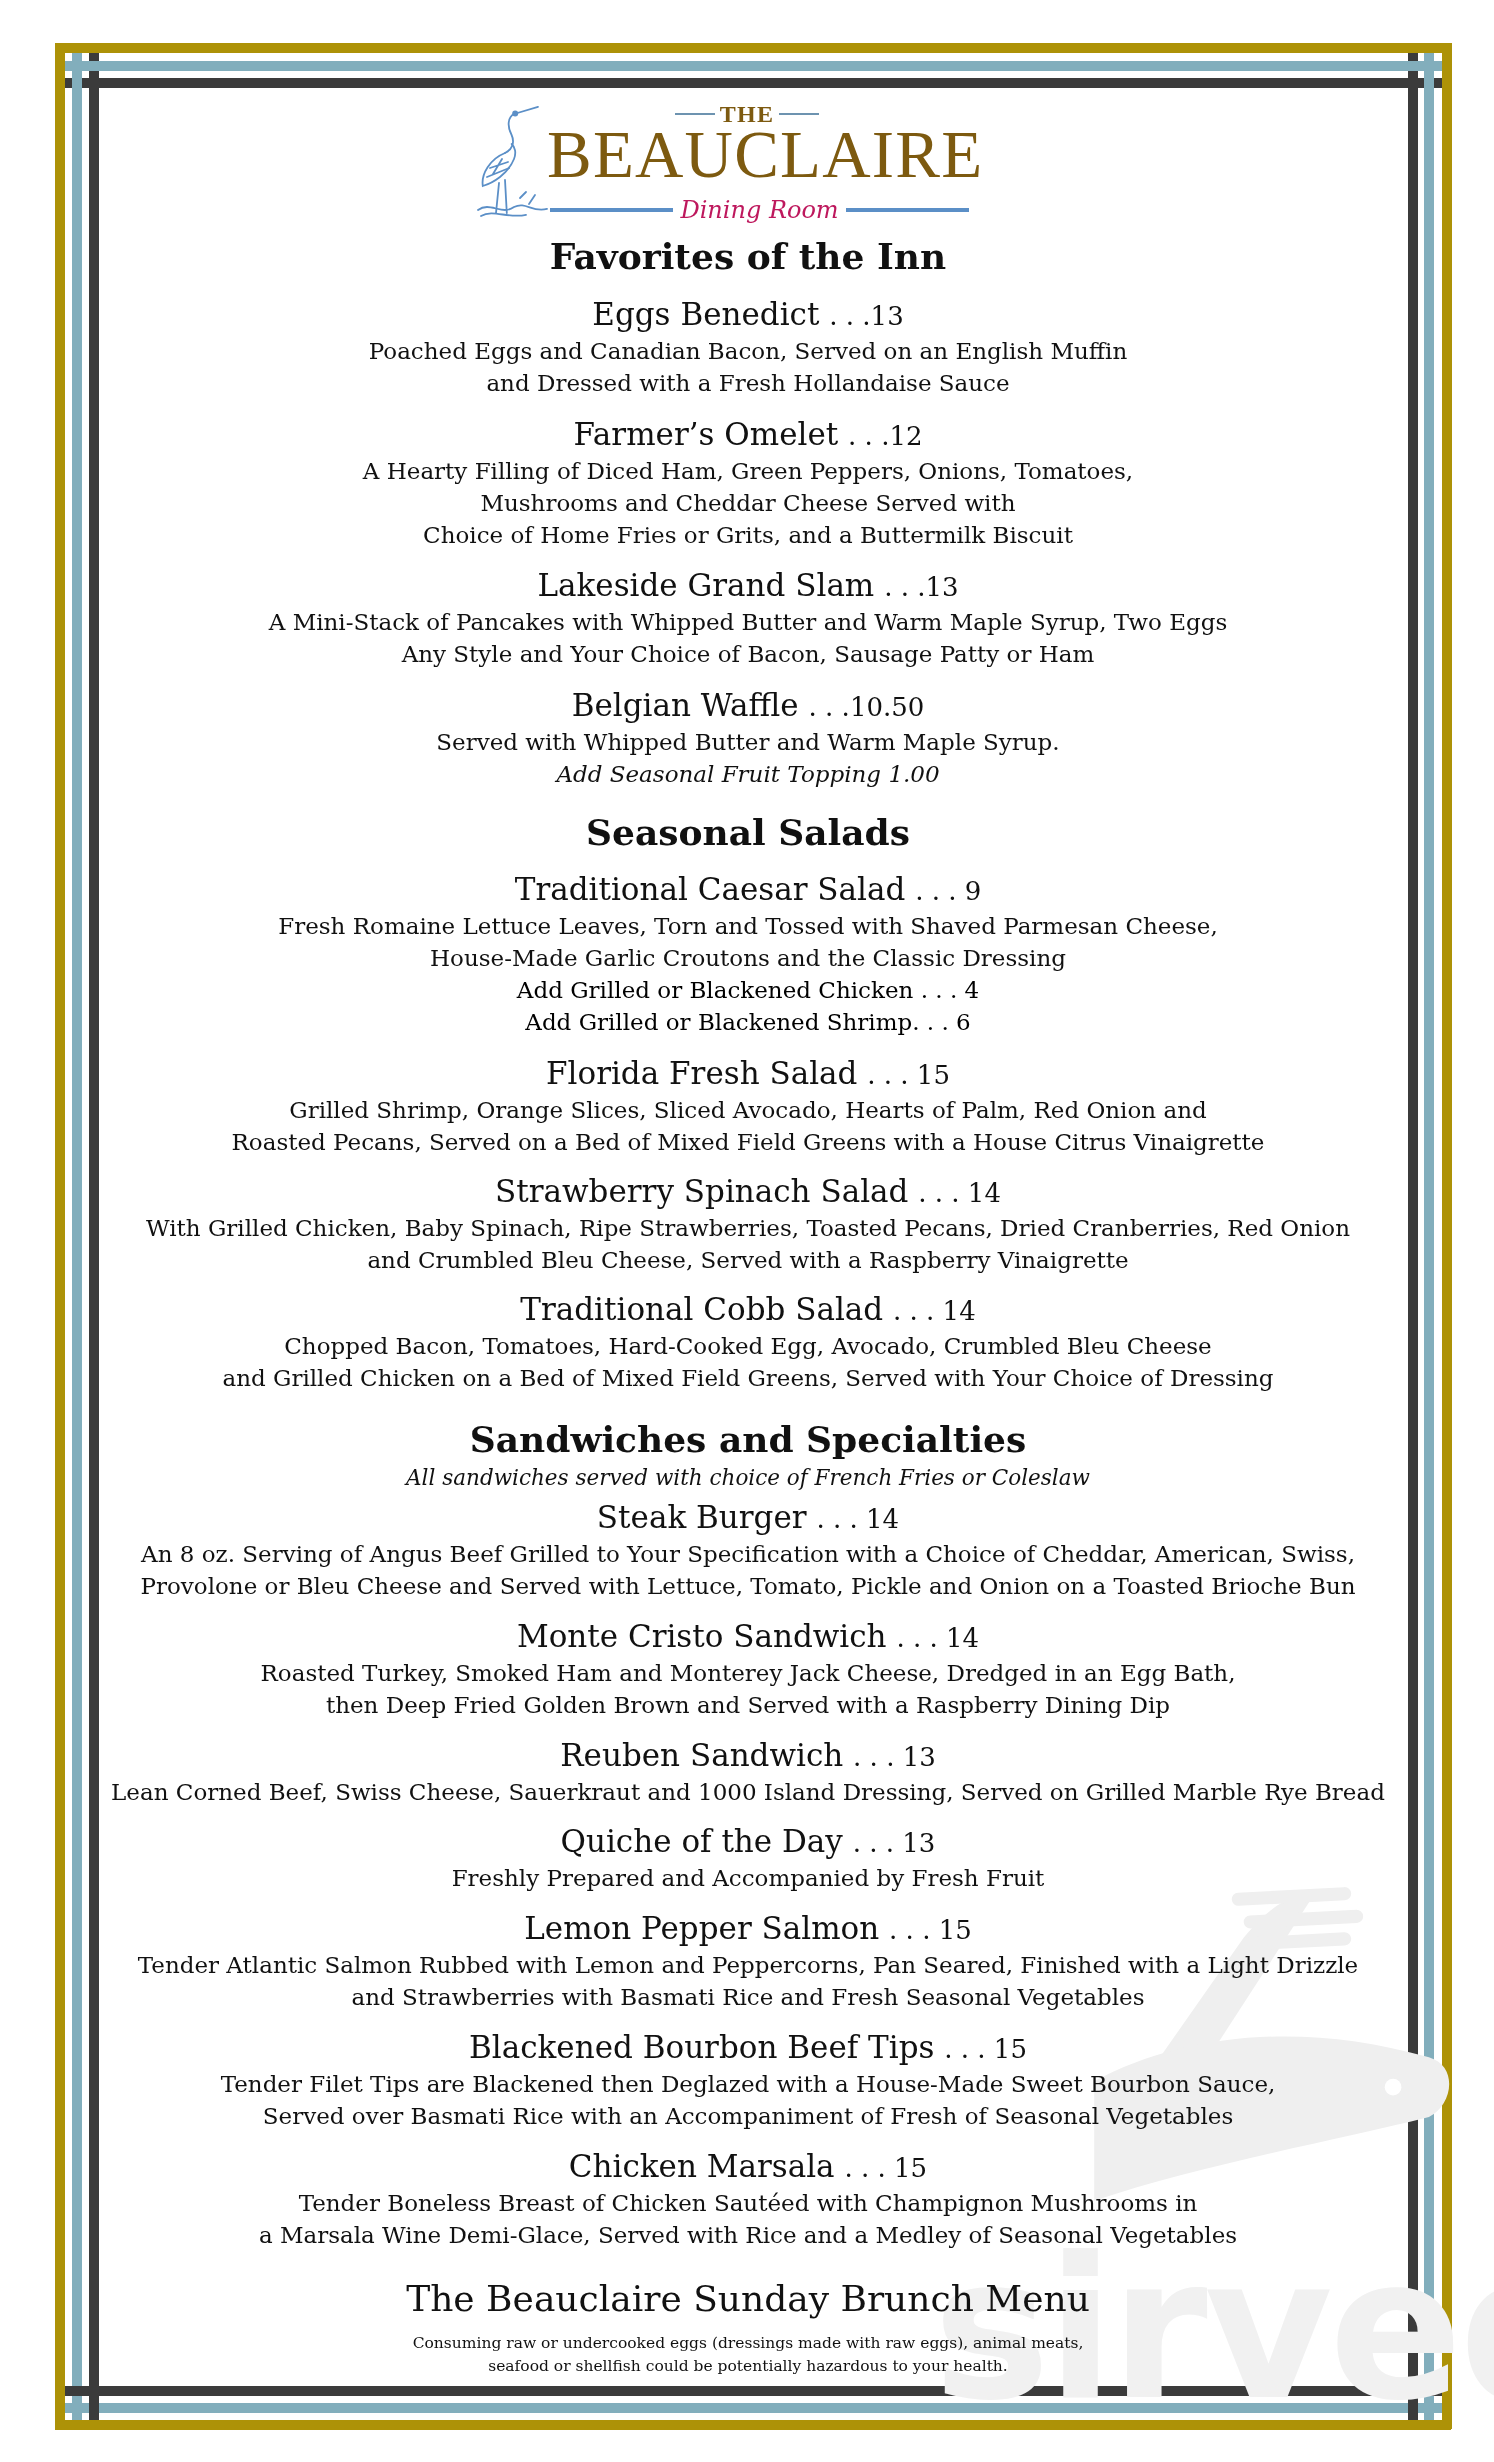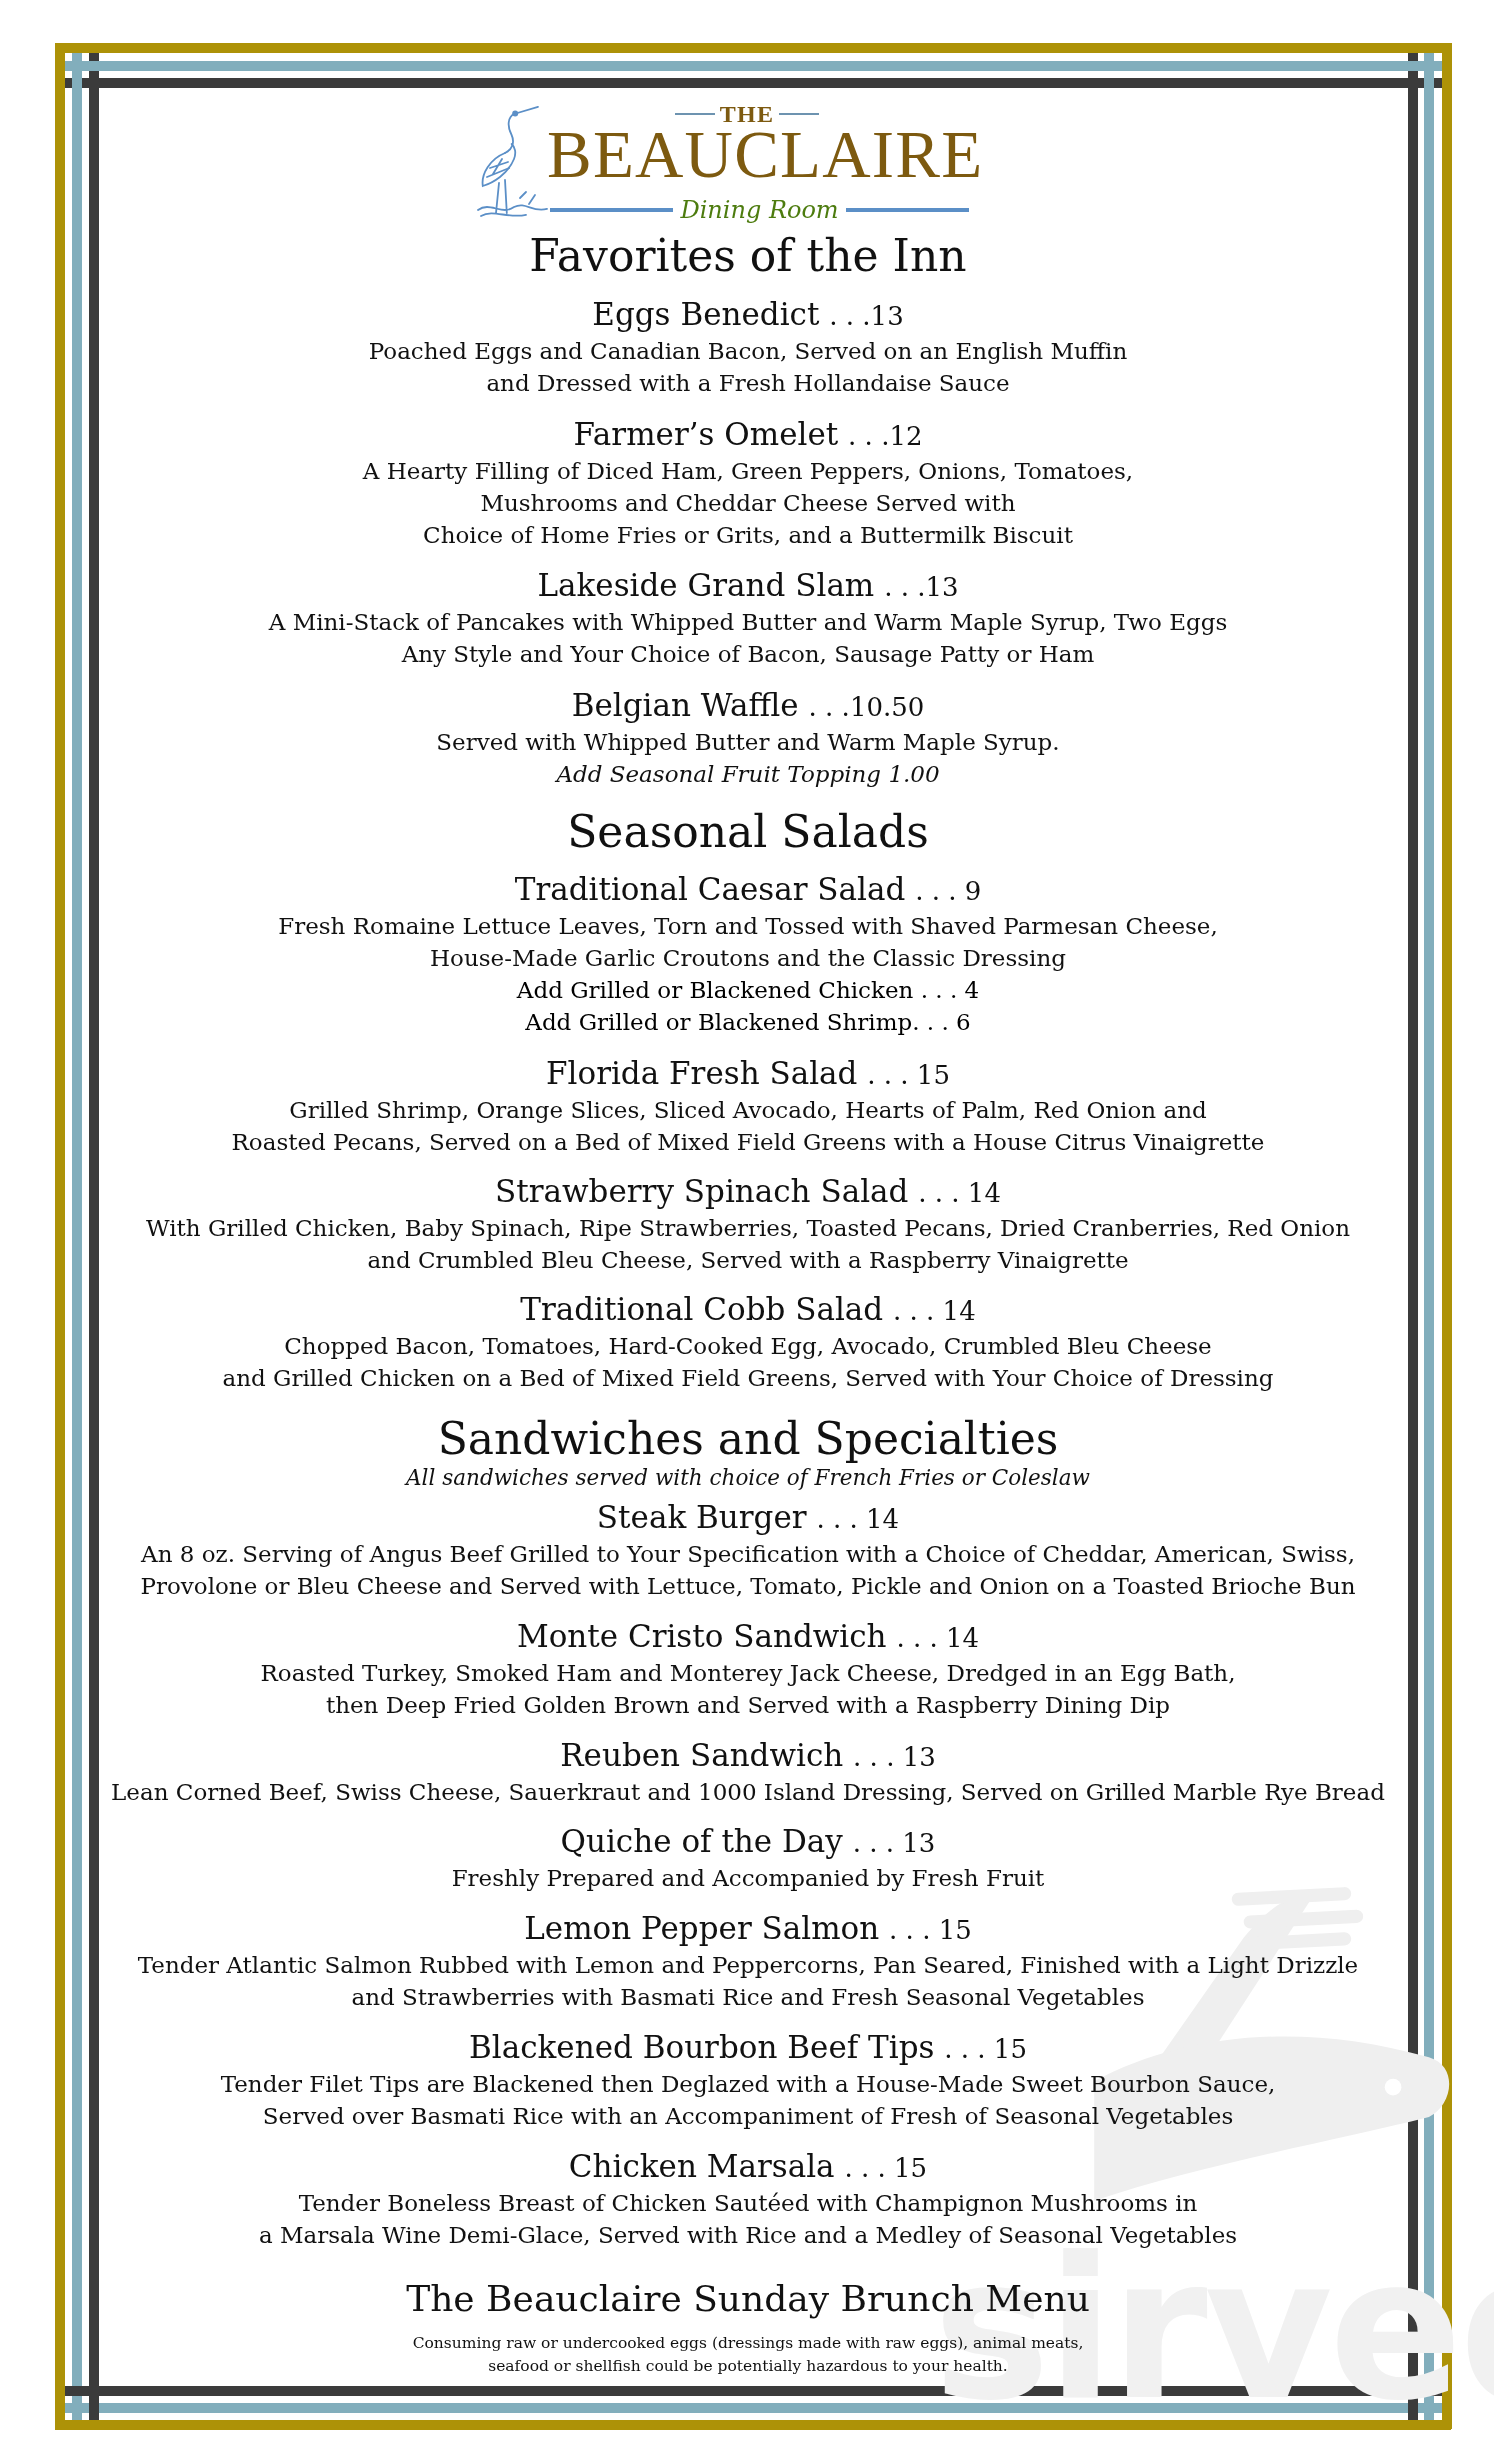--- a/index.html
+++ b/index.html
@@ -13,24 +13,24 @@
   .wm-text { position: absolute; left: 933px; top: 2230px; font-family: "DejaVu Sans", sans-serif; font-weight: bold; font-size: 197px; color: #f1f1f1; letter-spacing: -3.6px; line-height: 1; pointer-events: none; }
 
   .logo { position: absolute; left: 472px; top: 96px; width: 502px; height: 132px; }
   .logo .heron { position: absolute; left: 0; top: 6px; width: 78px; height: 120px; }
   .logo .the-row { position: absolute; left: 203px; top: 6px; width: 144px; height: 24px; display: flex; align-items: center; justify-content: center; gap: 4.8px; }
   .logo .the-row .rule { flex: 1; height: 1.8px; background: #6d93b0; }
   .logo .the { font-family: "Liberation Serif", serif; font-weight: bold; font-size: 24px; color: #7d5a10; letter-spacing: 1.2px; }
   .logo .name { position: absolute; left: 75px; top: 25px; font-family: "Liberation Serif", serif; font-size: 67px; line-height: 67px; color: #7d5a10; letter-spacing: 1.2px; white-space: nowrap; }
   .logo .sub-row { position: absolute; left: 78px; top: 99px; width: 419px; height: 30px; display: flex; align-items: center; gap: 7.2px; }
   .logo .sub-row .rule { flex: 1; height: 3.6px; background: #5b8fc7; }
-  .logo .sub { font-family: "DejaVu Serif", serif; font-style: italic; font-size: 24px; color: #4d7c0f; }
+  .logo .sub { font-family: "DejaVu Serif", serif; font-style: italic; font-size: 24px; color: #be185d; }
 
   .block { position: absolute; left: 102px; width: 1292px; text-align: center; }
-  .section-title { font-size: 44px; line-height: 48px; font-weight: normal; }
+  .section-title { font-size: 36px; line-height: 48px; font-weight: bold; }
   .item-name { font-size: 31px; line-height: 38px; }
   .item-name .price { font-size: 26px; }
   .desc { font-size: 23px; line-height: 32px; }
   .desc .em, .italic { font-style: italic; }
   .desc.strong { color: #000; }
   .note { font-size: 21.5px; line-height: 30px; font-style: italic; }
   .disclaimer { font-size: 15.5px; line-height: 23px; }
   .brunch { font-size: 36px; line-height: 45px; }
 </style>
 </head>

